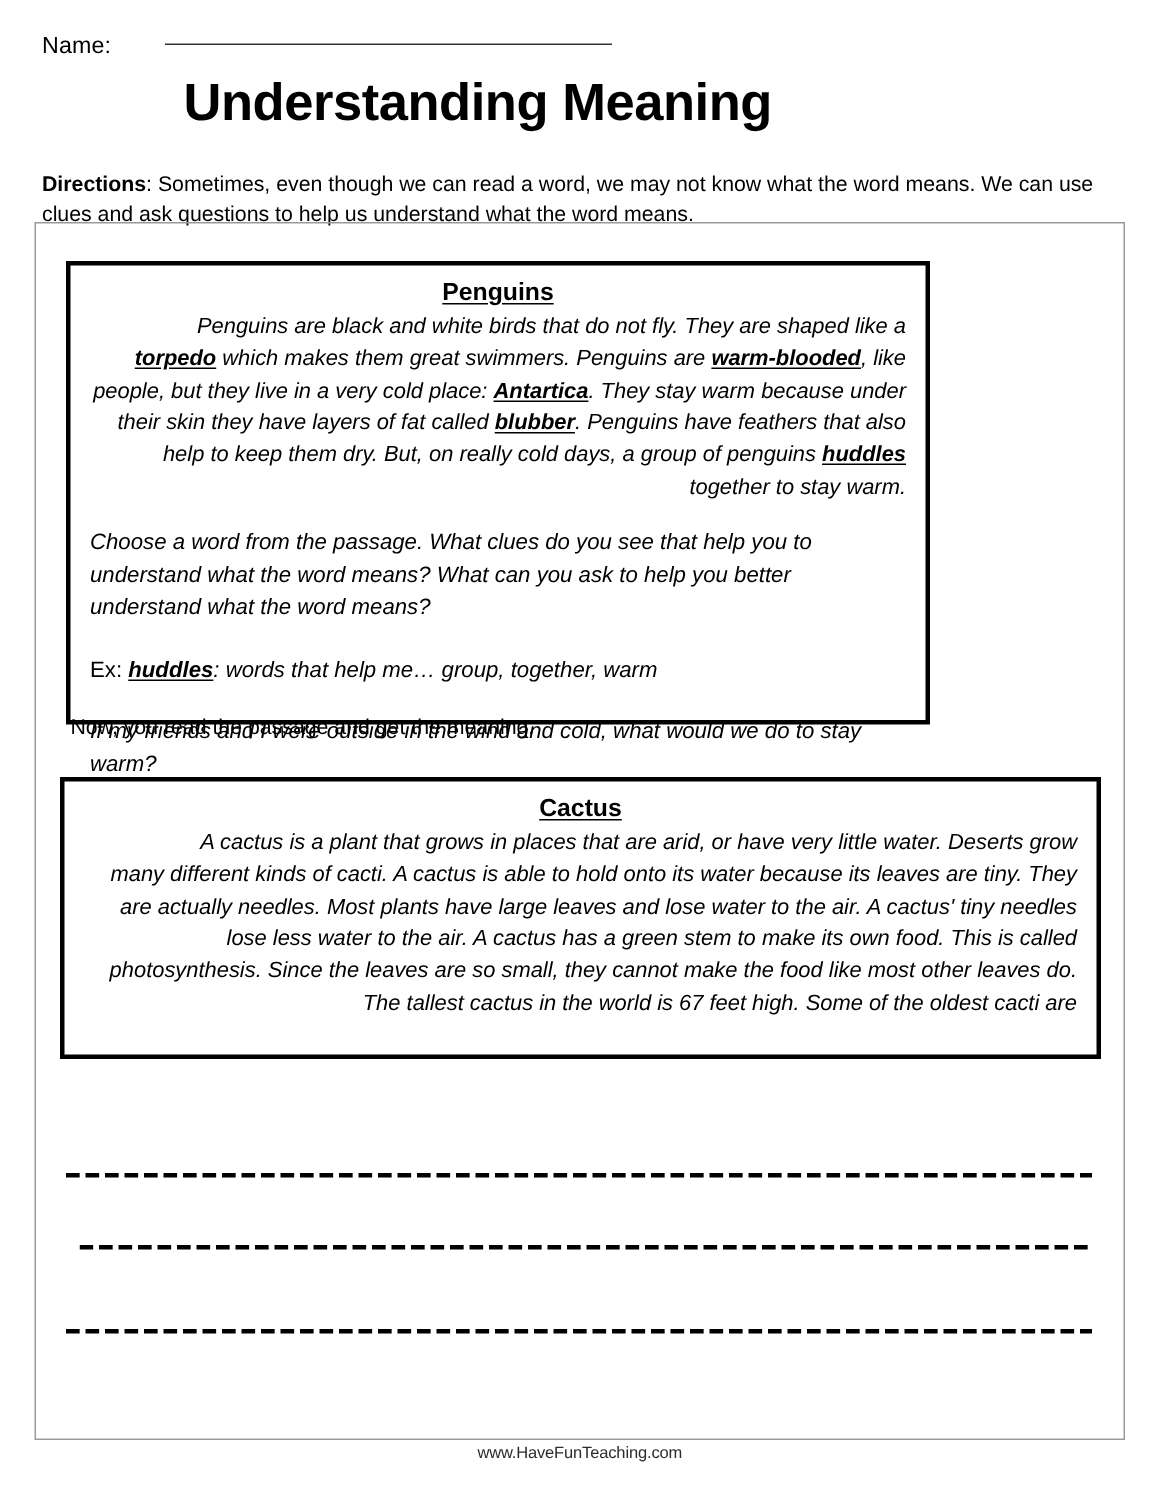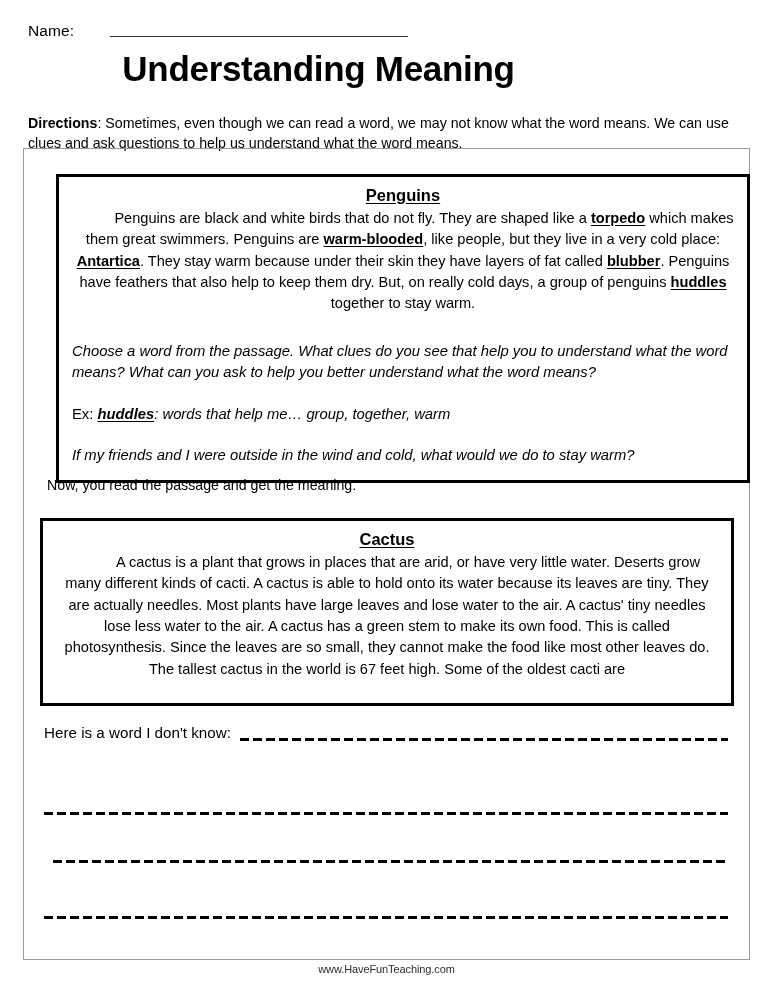--- a/index.html
+++ b/index.html
@@ -13,21 +13,21 @@
     overflow: hidden;
     position: relative;
   }
 
   
   .name-row {
     position: absolute;
     left: 28px;
     top: 23px;
     display: flex;
-    align-items: flex-end;
+    align-items: center;
     width: 380px;
     gap: 22px;
   }
   .name-label {
     font-size: 15.5px;
     letter-spacing: .1px;
     line-height: 1;
     white-space: nowrap;
   }
   .name-line {
@@ -73,23 +73,23 @@
   }
 
   
   .passage-box {
     position: absolute;
     border: 3px solid #000;
     background: #fff;
     padding: 8px 13px 10px 13px;
   }
   #penguins-box {
-    left: 56px;
+    left: 44px;
     top: 174px;
-    width: 694px;
+    width: 576px;
     height: 309px;
   }
   #cactus-box {
     left: 40px;
     top: 518px;
     width: 694px;
     height: 188px;
   }
 
   .passage-title {
@@ -99,35 +99,36 @@
     text-decoration: underline;
     text-underline-offset: 2px;
     margin: 0 0 2px 0;
     line-height: 1.25;
   }
   .passage-body {
     font-size: 14.6px;
     line-height: 1.47;
     text-indent: 42px;
     margin: 0;
-    text-align: center;
+    text-align: right;
+    font-style: italic;
   }
   .passage-body u, .passage-body .kw {
     font-weight: bold;
     text-decoration: underline;
     text-underline-offset: 1.5px;
   }
 
   .prompt-block {
     font-size: 14.8px;
     font-style: italic;
     line-height: 1.45;
     margin: 0;
   }
-  .prompt-1 { margin-top: 26px; }
+  .prompt-1 { margin-top: 16px; }
   .prompt-2 { margin-top: 20px; }
   .prompt-3 { margin-top: 20px; }
   .ex-lead { font-style: normal; text-align: right; }
   .ex-word {
     font-weight: bold;
     font-style: italic;
     text-decoration: underline;
     text-underline-offset: 1.5px;
   }
 
@@ -217,47 +218,43 @@
 
 <div class="interstitial">Now, you read the passage and get the meaning.</div>
 
 <div class="passage-box" id="cactus-box">
   <div class="passage-title">Cactus</div>
   <p class="passage-body">A cactus is a plant that grows in places that are arid, or have very little water. Deserts grow many different kinds of cacti. A cactus is able to hold onto its water because its leaves are tiny. They are actually needles. Most plants have large leaves and lose water to the air. A cactus' tiny needles lose less water to the air. A cactus has a green stem to make its own food. This is called photosynthesis. Since the leaves are so small, they cannot make the food like most other leaves do. The tallest cactus in the world is 67 feet high. Some of the oldest cacti are</p>
 </div>
 
 <div class="answers">
 
-  <div class="answer-row">
-    <span class="answer-label">Here is a word I don't know:</span>
+
+  <div class="spacer-18"></div>
+
+
+  <div class="spacer-26"></div>
+
+  <div class="answer-row">
+    <span class="dash-line full"></span>
+  </div>
+
+  <div class="spacer-18"></div>
+
+  <div class="answer-row">
     <span class="dash-line"></span>
   </div>
 
-  <div class="spacer-18"></div>
-
-
   <div class="spacer-26"></div>
 
   <div class="answer-row">
     <span class="dash-line full"></span>
   </div>
 
-  <div class="spacer-18"></div>
-
-  <div class="answer-row">
-    <span class="dash-line"></span>
-  </div>
-
   <div class="spacer-26"></div>
 
   <div class="answer-row">
-    <span class="dash-line full"></span>
-  </div>
-
-  <div class="spacer-26"></div>
-
-  <div class="answer-row">
     
   </div>
 
 </div>
 
 <div class="footer">www.HaveFunTeaching.com</div>
 
 </body></html>

